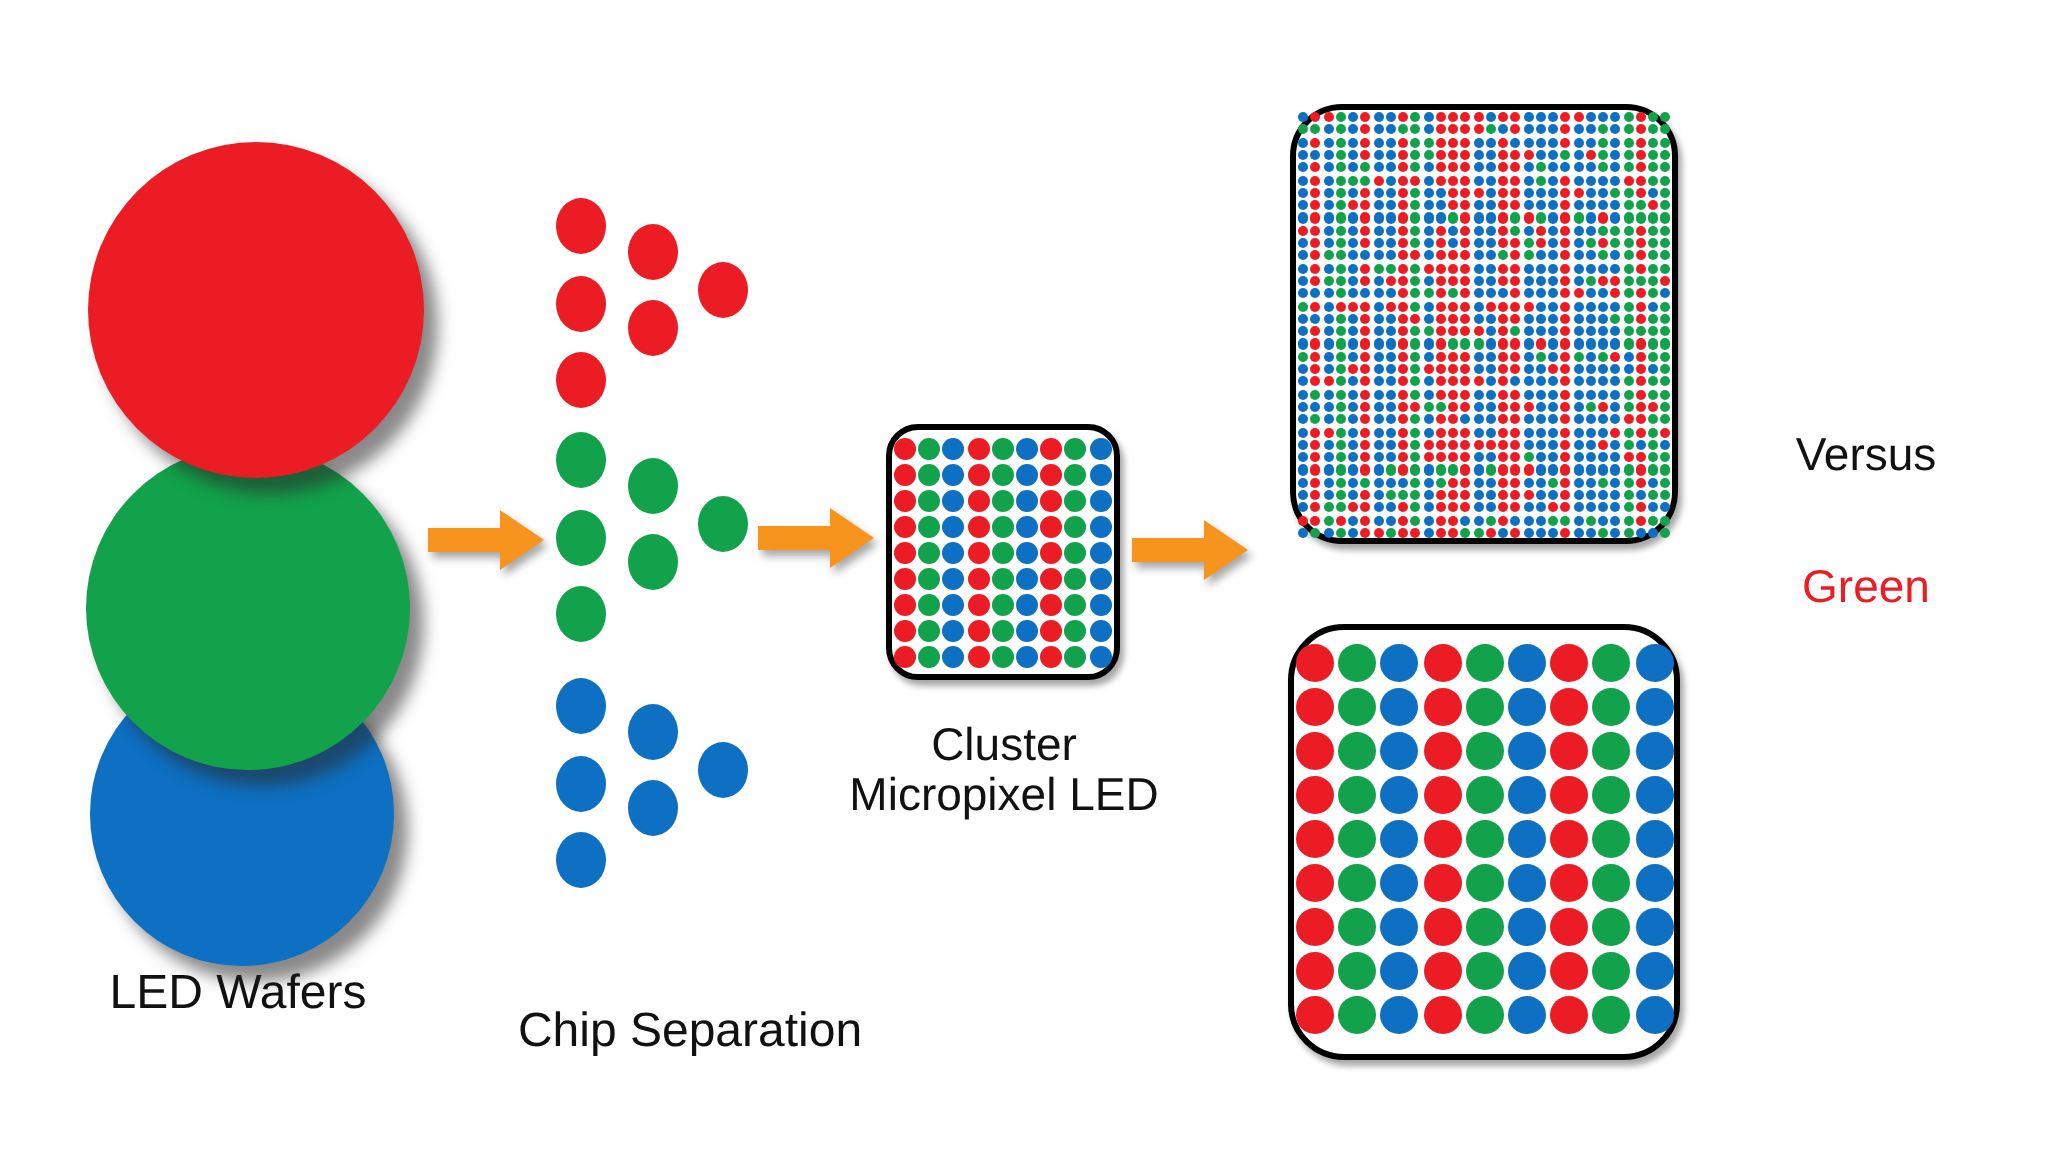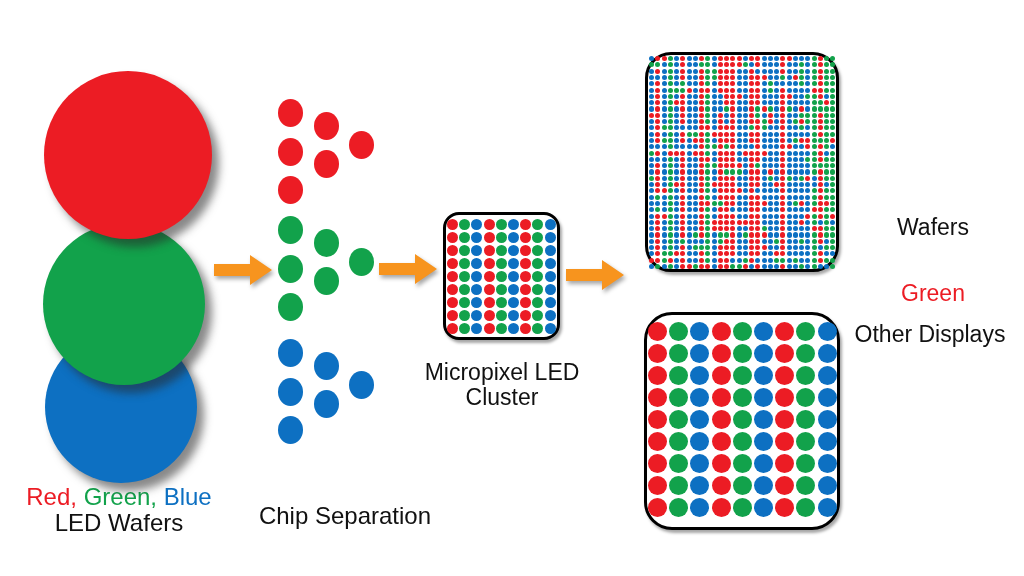--- a/index.html
+++ b/index.html
@@ -44,21 +44,20 @@
 </head>
 <body>
 
 <div class="canvas" style="--red: #EC1C24; --green: #12A24B; --blue: #0D70C2; --orange: #F7941E; --ink: #111111; --bg: #FFFFFF; --box-border: #000000;">
 
   <div class="wafer" id="wafer-red"></div>
   <div class="wafer" id="wafer-green"></div>
   <div class="wafer" id="wafer-blue"></div>
 
   <div class="cap" id="wafer-cap">
-    <div><span style="color: rgb(236, 28, 36);">Red,</span><span style="color: rgb(18, 162, 75);"> Green,</span><span style="color: rgb(13, 112, 194);"> Blue</span></div>
     <div>LED Wafers</div>
   </div>
 
   <div class="chips" id="chips-red">
       <div class="chip" style="left: 0px; top: 0px; background: rgb(236, 28, 36);"></div>
       <div class="chip" style="left: 0px; top: 39px; background: rgb(236, 28, 36);"></div>
       <div class="chip" style="left: 0px; top: 77px; background: rgb(236, 28, 36);"></div>
       <div class="chip" style="left: 36px; top: 13px; background: rgb(236, 28, 36);"></div>
       <div class="chip" style="left: 36px; top: 51px; background: rgb(236, 28, 36);"></div>
       <div class="chip" style="left: 71px; top: 32px; background: rgb(236, 28, 36);"></div>
@@ -169,22 +168,22 @@
       <div class="dot" style="width: 11px; height: 11px; left: 13.2px; top: 108px; background: rgb(18, 162, 75);"></div>
       <div class="dot" style="width: 11px; height: 11px; left: 25.4px; top: 108px; background: rgb(13, 112, 194);"></div>
       <div class="dot" style="width: 11px; height: 11px; left: 37.6px; top: 108px; background: rgb(236, 28, 36);"></div>
       <div class="dot" style="width: 11px; height: 11px; left: 49.8px; top: 108px; background: rgb(18, 162, 75);"></div>
       <div class="dot" style="width: 11px; height: 11px; left: 62px; top: 108px; background: rgb(13, 112, 194);"></div>
       <div class="dot" style="width: 11px; height: 11px; left: 74.2px; top: 108px; background: rgb(236, 28, 36);"></div>
       <div class="dot" style="width: 11px; height: 11px; left: 86.4px; top: 108px; background: rgb(18, 162, 75);"></div>
       <div class="dot" style="width: 11px; height: 11px; left: 98.6px; top: 108px; background: rgb(13, 112, 194);"></div>
     </div>
   <div class="cap" id="cluster-cap">
+    <div>Cluster</div>
     <div>Micropixel LED</div>
-    <div>Cluster</div>
   </div>
 
   <div class="dotbox" id="big-box">
       <div class="dot" style="width: 5.2px; height: 5.2px; left: 1px; top: 1px; background: rgb(13, 112, 194);"></div>
       <div class="dot" style="width: 5.2px; height: 5.2px; left: 7.25px; top: 1px; background: rgb(236, 28, 36);"></div>
       <div class="dot" style="width: 5.2px; height: 5.2px; left: 13.5px; top: 1px; background: rgb(236, 28, 36);"></div>
       <div class="dot" style="width: 5.2px; height: 5.2px; left: 19.75px; top: 1px; background: rgb(18, 162, 75);"></div>
       <div class="dot" style="width: 5.2px; height: 5.2px; left: 26px; top: 1px; background: rgb(13, 112, 194);"></div>
       <div class="dot" style="width: 5.2px; height: 5.2px; left: 32.25px; top: 1px; background: rgb(236, 28, 36);"></div>
       <div class="dot" style="width: 5.2px; height: 5.2px; left: 38.5px; top: 1px; background: rgb(13, 112, 194);"></div>
@@ -1196,21 +1195,21 @@
       <div class="dot" style="width: 5.2px; height: 5.2px; left: 138.5px; top: 208.9px; background: rgb(13, 112, 194);"></div>
       <div class="dot" style="width: 5.2px; height: 5.2px; left: 144.75px; top: 208.9px; background: rgb(13, 112, 194);"></div>
       <div class="dot" style="width: 5.2px; height: 5.2px; left: 151px; top: 208.9px; background: rgb(18, 162, 75);"></div>
       <div class="dot" style="width: 5.2px; height: 5.2px; left: 157.25px; top: 208.9px; background: rgb(13, 112, 194);"></div>
       <div class="dot" style="width: 5.2px; height: 5.2px; left: 163.5px; top: 208.9px; background: rgb(18, 162, 75);"></div>
       <div class="dot" style="width: 5.2px; height: 5.2px; left: 169.75px; top: 208.9px; background: rgb(13, 112, 194);"></div>
       <div class="dot" style="width: 5.2px; height: 5.2px; left: 176px; top: 208.9px; background: rgb(13, 112, 194);"></div>
       <div class="dot" style="width: 5.2px; height: 5.2px; left: 182.25px; top: 208.9px; background: rgb(18, 162, 75);"></div>
     </div>
   <div class="cap" id="mp-label">
-    <div>Wafers</div>
+    <div>Versus</div>
   </div>
 
   <div class="cap" id="versus-label" style="color: rgb(236, 28, 36);">Green</div>
 
   <div class="dotbox" id="other-box">
       <div class="dot" style="width: 19px; height: 19px; left: 1px; top: 7px; background: rgb(236, 28, 36);"></div>
       <div class="dot" style="width: 19px; height: 19px; left: 22.2px; top: 7px; background: rgb(18, 162, 75);"></div>
       <div class="dot" style="width: 19px; height: 19px; left: 43.4px; top: 7px; background: rgb(13, 112, 194);"></div>
       <div class="dot" style="width: 19px; height: 19px; left: 64.6px; top: 7px; background: rgb(236, 28, 36);"></div>
       <div class="dot" style="width: 19px; height: 19px; left: 85.8px; top: 7px; background: rgb(18, 162, 75);"></div>
@@ -1284,15 +1283,14 @@
       <div class="dot" style="width: 19px; height: 19px; left: 1px; top: 183px; background: rgb(236, 28, 36);"></div>
       <div class="dot" style="width: 19px; height: 19px; left: 22.2px; top: 183px; background: rgb(18, 162, 75);"></div>
       <div class="dot" style="width: 19px; height: 19px; left: 43.4px; top: 183px; background: rgb(13, 112, 194);"></div>
       <div class="dot" style="width: 19px; height: 19px; left: 64.6px; top: 183px; background: rgb(236, 28, 36);"></div>
       <div class="dot" style="width: 19px; height: 19px; left: 85.8px; top: 183px; background: rgb(18, 162, 75);"></div>
       <div class="dot" style="width: 19px; height: 19px; left: 107px; top: 183px; background: rgb(13, 112, 194);"></div>
       <div class="dot" style="width: 19px; height: 19px; left: 128.2px; top: 183px; background: rgb(236, 28, 36);"></div>
       <div class="dot" style="width: 19px; height: 19px; left: 149.4px; top: 183px; background: rgb(18, 162, 75);"></div>
       <div class="dot" style="width: 19px; height: 19px; left: 170.6px; top: 183px; background: rgb(13, 112, 194);"></div>
     </div>
-  <div class="cap" id="other-label">Other Displays</div>
 
 </div>
 
 </body></html>

